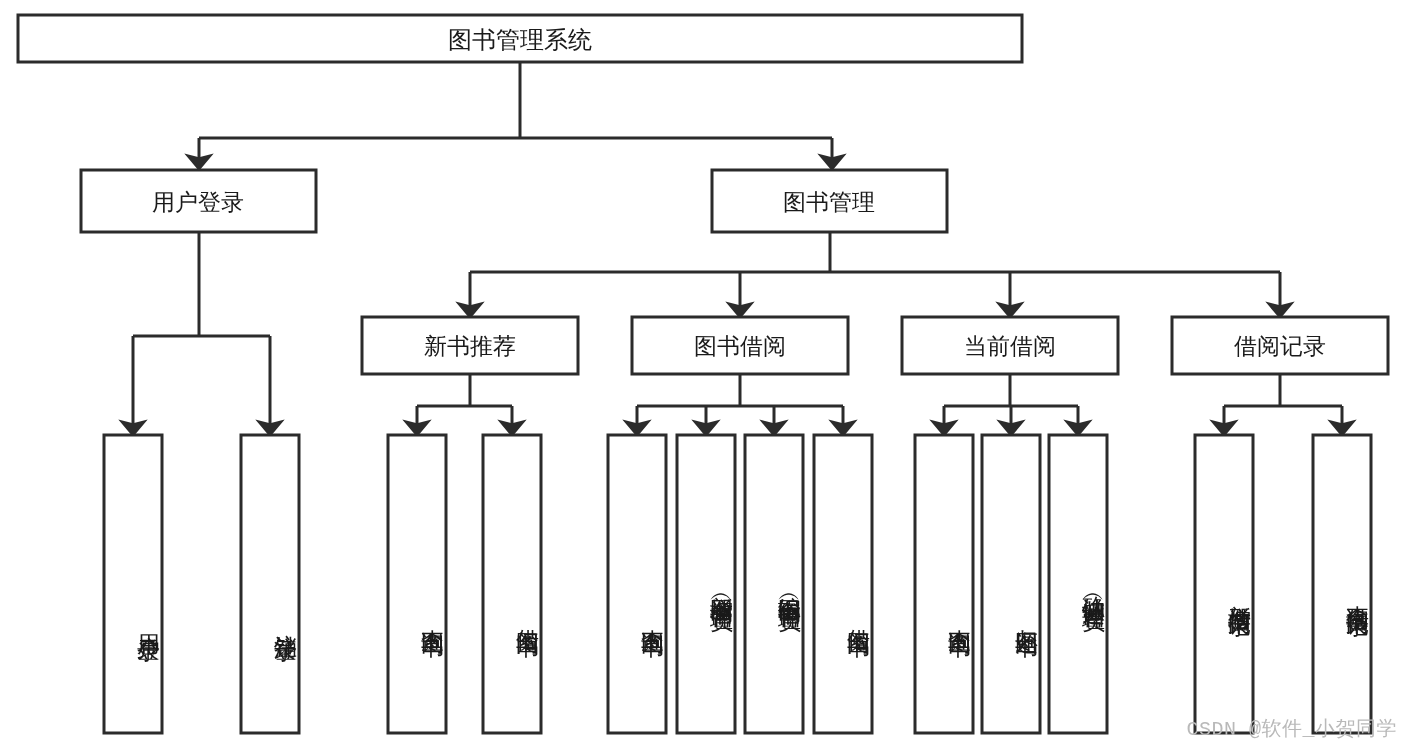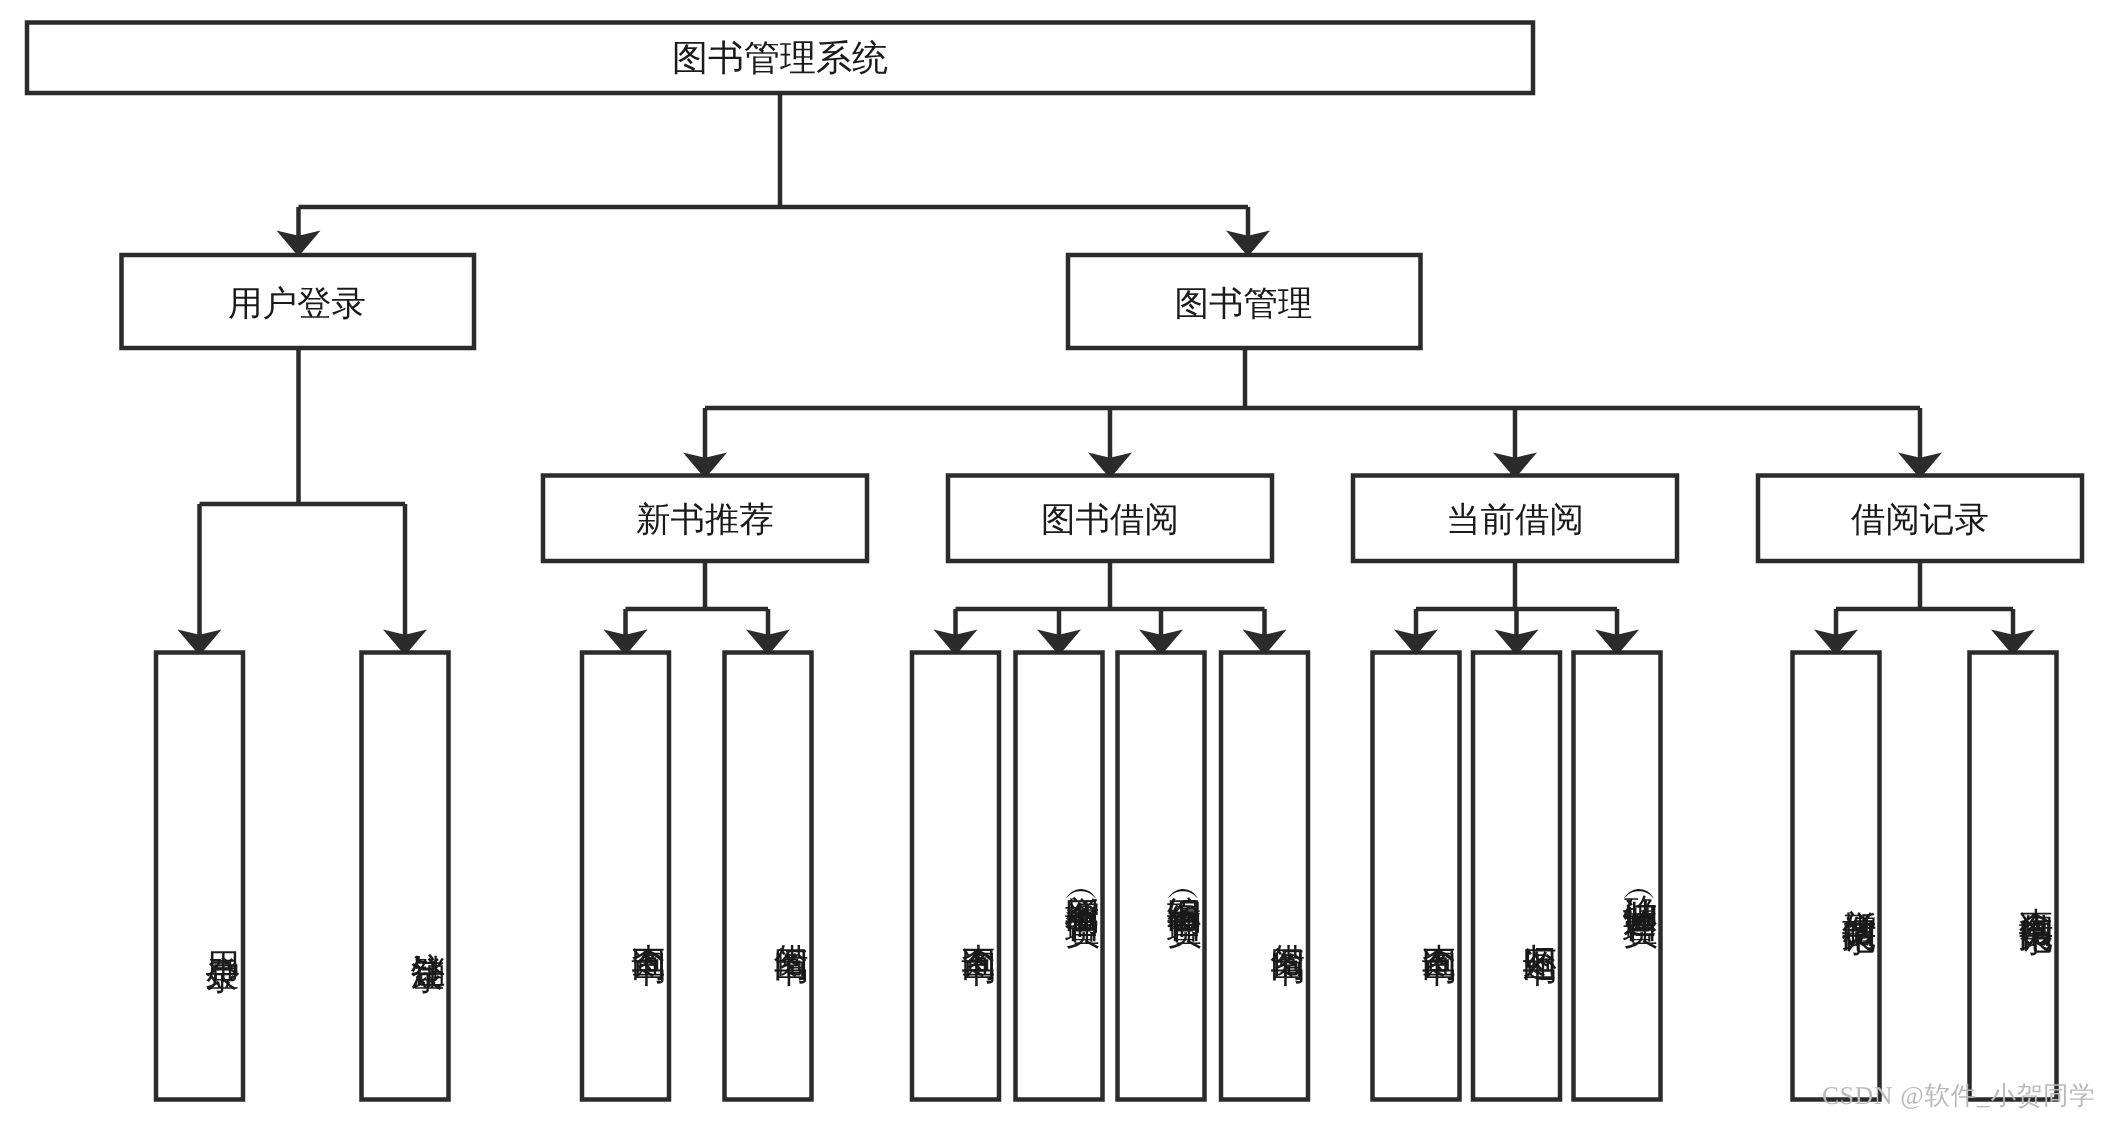--- a/index.html
+++ b/index.html
@@ -64,22 +64,22 @@
     line-height: 1.18;
     color: #1a1a1a;
     letter-spacing: 2px;
     white-space: nowrap;
     pointer-events: none;
   }
   .watermark {
     position: absolute;
     right: 8px;
     bottom: 5px;
-    font-family: Liberation Serif, serif;
-    font-size: 17px;
+    font-family: Liberation Mono, monospace;
+    font-size: 20px;
     color: #b9b9b9;
     letter-spacing: 0.5px;
     white-space: nowrap;
     margin-top: 32px;
   }
 </style>
 </head>
 <body>
 
 <div id="diagram-root">

